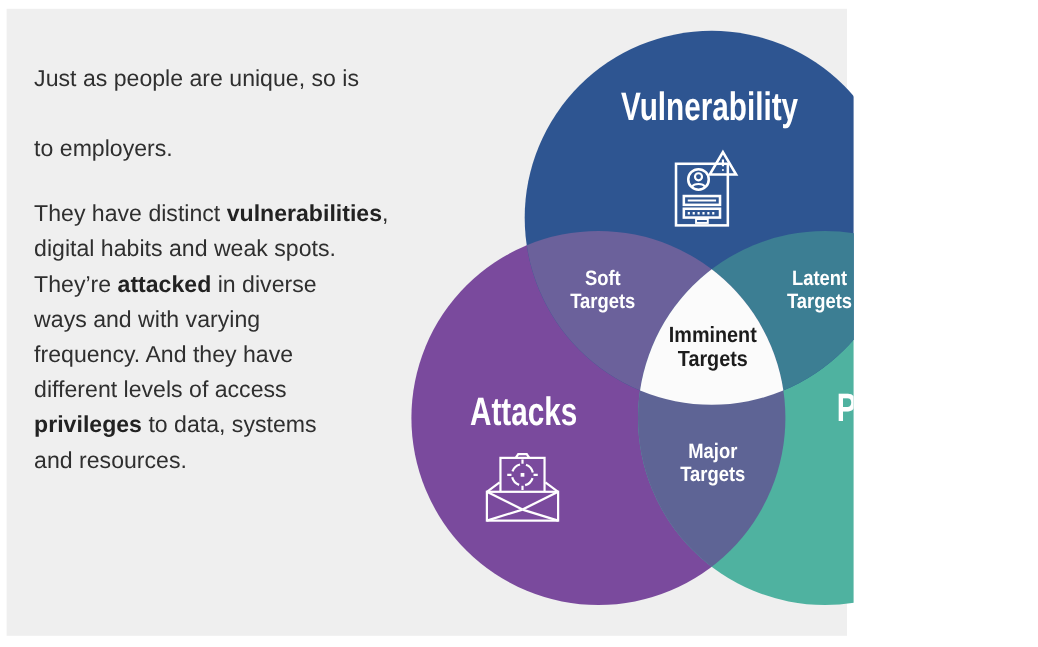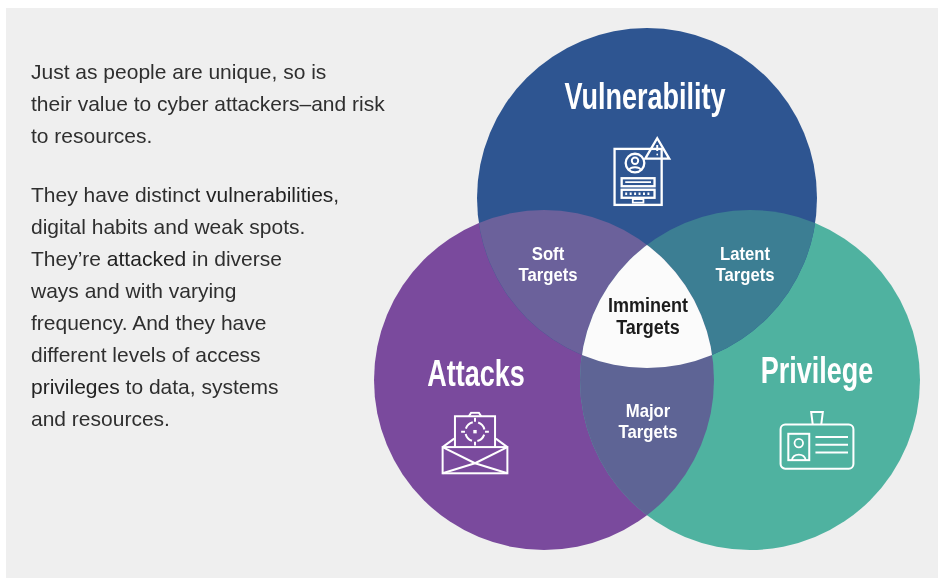--- a/index.html
+++ b/index.html
@@ -1,30 +1,30 @@
 <!DOCTYPE html>
 <html><head>
 <meta charset="utf-8">
 <style>
   html,body{margin:0;padding:0;background:#ffffff;}
   .stage{
-    position:relative;width:944px;height:588px;background:#ffffff;
+    position:relative;width:776px;height:588px;background:#ffffff;
     font-family:"Liberation Sans", sans-serif;overflow:hidden;
   }
   .panel{
     position:absolute;left:6px;top:8px;right:6px;bottom:10px;
     background:#efefef;
   }
   .venn-svg{position:absolute;left:0;top:0;}
   .intro{
     position:absolute;left:31px;top:56px;width:470px;
     font-size:21px;line-height:32px;color:#2f2f2f;
   }
   .intro .para{margin:0 0 27px 0;}
-  .intro b{font-weight:normal;color:#222;}
+  .intro b{font-weight:bold;color:#222;}
   .lbl{
     position:absolute;white-space:nowrap;text-align:center;
     color:#ffffff;font-weight:bold;
   }
   .circle-label{
     font-size:36px;letter-spacing:0px;
     transform:translate(-50%,-50%) scaleX(0.75);
   }
   .inter-label{
     font-size:19px;line-height:21px;white-space:normal;width:110px;
@@ -37,21 +37,21 @@
   .icon-box{position:absolute;transform:translate(-50%,-50%);line-height:0;}
   .icon-box svg{stroke:#ffffff;fill:none;stroke-width:2.6;}
 </style>
 </head>
 <body>
 
 <div class="stage">
   <div class="panel"></div>
 
   <div class="intro">
-      <div class="para"><span>Just as people are unique, so is</span><br><span>their value to cyber attackers–and risk</span><br><span>to resources.</span></div>
+      <div class="para"><span>Just as people are unique, so is</span><br><br><span>to employers.</span></div>
       <div class="para"><span>They have distinct </span><b>vulnerabilities</b><span>,</span><br><span>digital habits and weak spots.</span><br><span>They’re </span><b>attacked</b><span> in diverse</span><br><span>ways and with varying</span><br><span>frequency. And they have</span><br><span>different levels of access</span><br><b>privileges</b><span> to data, systems</span><br><span>and resources.</span></div>
     </div>
 
   <svg class="venn-svg" width="944" height="588" viewBox="0 0 944 588">
     <defs>
       <clipPath id="cpAttacks">
           <circle cx="544" cy="380" r="170"></circle>
         </clipPath>
       <clipPath id="cpPrivilege">
           <circle cx="750" cy="380" r="170"></circle>

